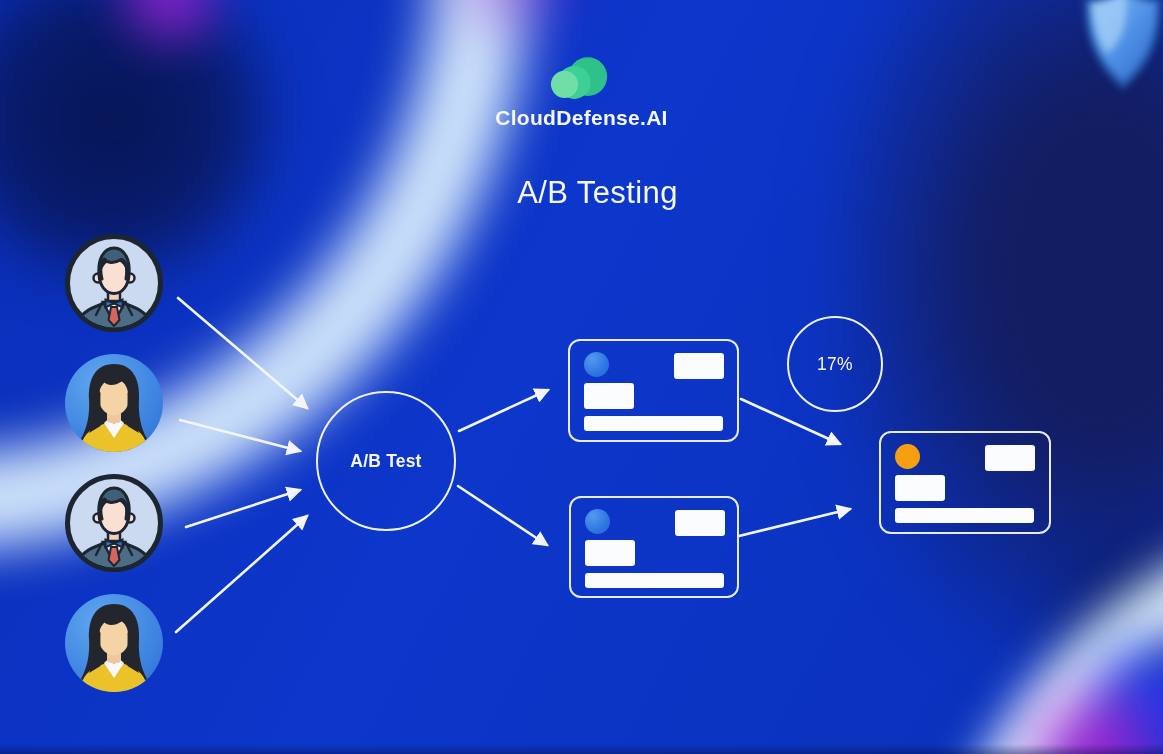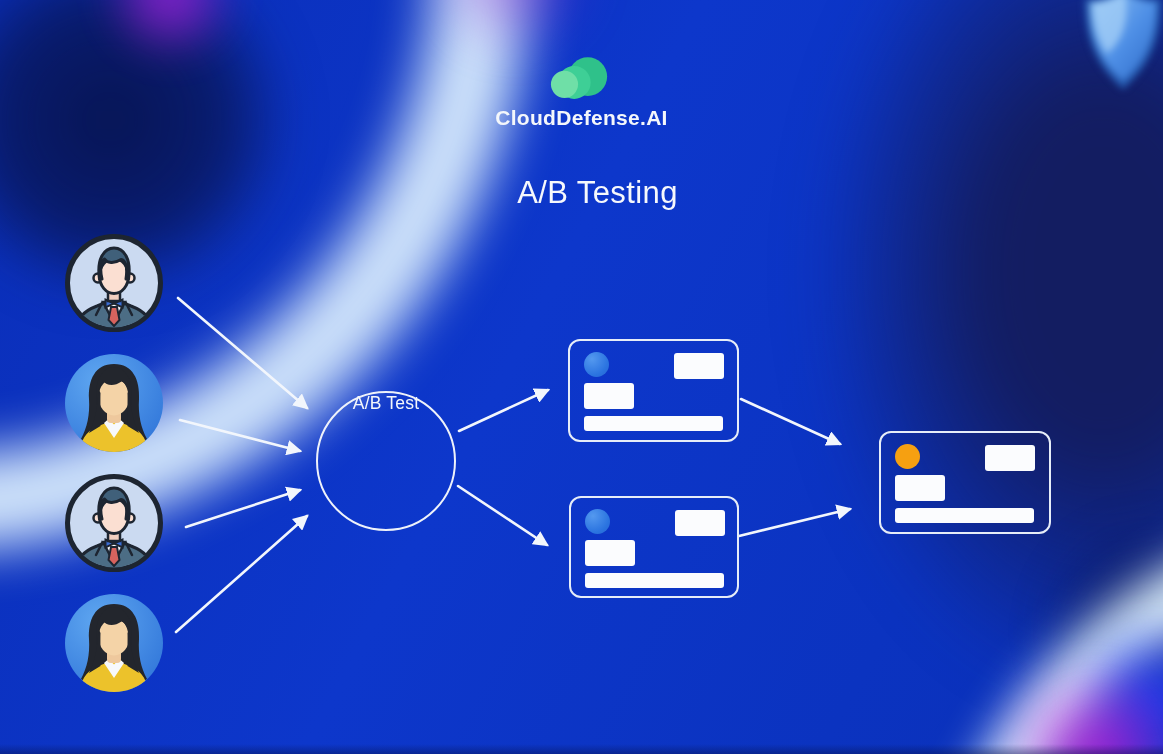--- a/index.html
+++ b/index.html
@@ -36,22 +36,22 @@
   
   .logo{position:absolute;left:549px;top:56px;width:62px;height:47px;}
   .brand{position:absolute;left:0;top:106px;width:100%;text-align:center;
     color:#f4f7fb;font-size:21px;font-weight:700;letter-spacing:.3px;}
   .title{position:absolute;left:16px;top:175px;width:100%;text-align:center;
     color:#f6f8fc;font-size:31px;font-weight:400;letter-spacing:.4px;}
   
   .avatar{position:absolute;left:64px;width:100px;height:100px;}
   .av1{top:233px;} .av2{top:353px;} .av3{top:473px;} .av4{top:593px;}
   .test-circle{position:absolute;left:316px;top:391px;width:136px;height:136px;
-    border:2.5px solid #eef2fa;border-radius:50%;display:flex;justify-content:center;
-    color:#f4f7fb;font-size:17.5px;font-weight:400;letter-spacing:.2px;}
+    border:2.5px solid #eef2fa;border-radius:50%;display:flex;align-items:center;justify-content:center;
+    color:#f4f7fb;font-size:17.5px;font-weight:700;letter-spacing:.2px;}
   .wire-card{position:absolute;border:2.5px solid #e6edf8;border-radius:12px;}
   .card-a{left:568px;top:339px;width:167px;height:99px;}
   .card-b{left:569px;top:496px;width:166px;height:98px;}
   .card-w{left:879px;top:431px;width:168px;height:99px;}
   .wc-dot{position:absolute;left:14px;top:11px;width:25px;height:25px;border-radius:50%;}
   .dot-blue{background:radial-gradient(circle at 32% 28%,#5499ef 0%,#2b74e0 65%,#2465d2 100%);}
   .dot-orange{background:#f6a011;}
   .wc-rect{position:absolute;background:#fbfcfe;border-radius:3px;}
   .wc-tr{left:104px;top:12px;width:50px;height:26px;}
   .wc-ml{left:14px;top:42px;width:50px;height:26px;}
@@ -182,20 +182,23 @@
     <div class="wc-rect wc-bottom"></div>
   </div>
 
   <div class="wire-card card-b">
     <div class="wc-dot dot-blue"></div>
     <div class="wc-rect wc-tr"></div>
     <div class="wc-rect wc-ml"></div>
     <div class="wc-rect wc-bottom"></div>
   </div>
 
+  <div class="percent-circle pc-a">
+    <span>17%</span>
+  </div>
 
   <div class="wire-card card-w">
     <div class="wc-dot dot-orange"></div>
     <div class="wc-rect wc-tr"></div>
     <div class="wc-rect wc-ml"></div>
     <div class="wc-rect wc-bottom"></div>
   </div>
 
   <div class="bgfx bottom-edge"></div>
 </div>

